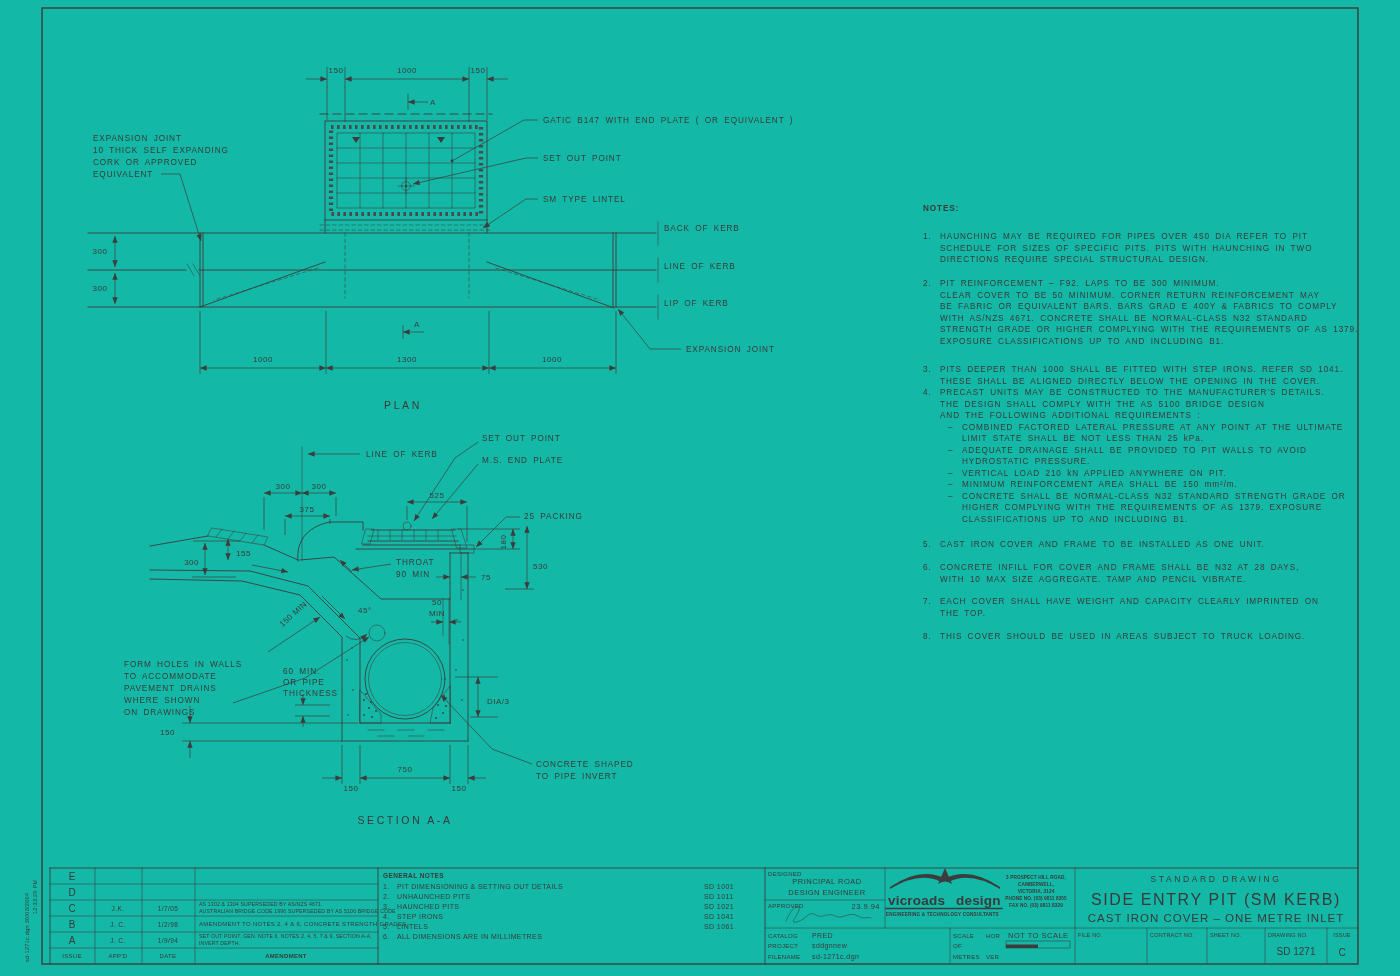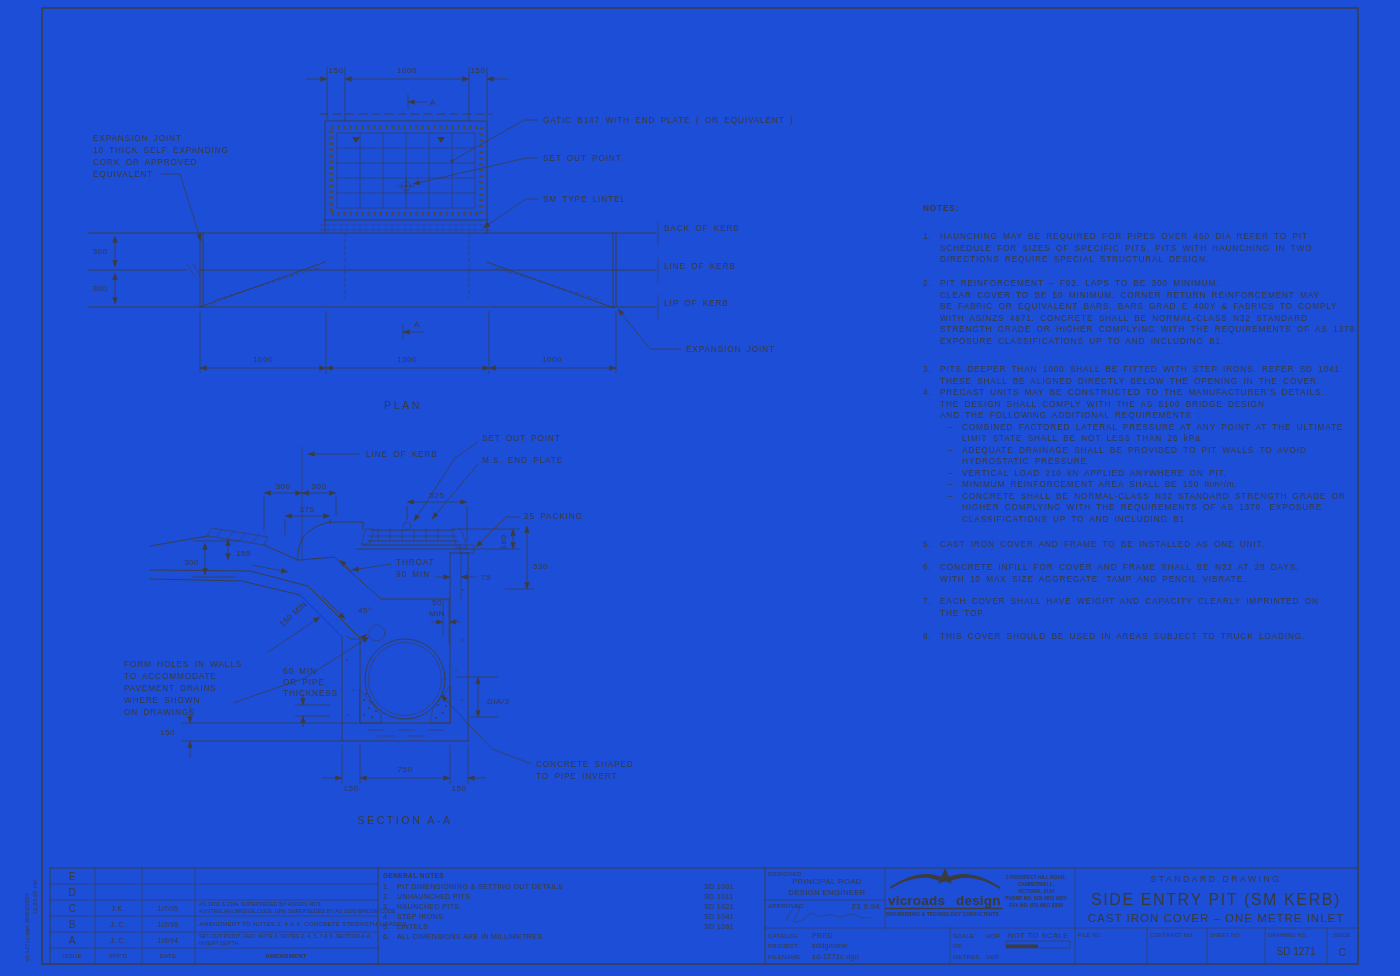--- a/index.html
+++ b/index.html
@@ -1,16 +1,16 @@
 <!DOCTYPE html>
 <html><head>
 <meta charset="utf-8">
 <style>
   html,body{margin:0;padding:0;background:#9a9a9a;}
-  .sheet{position:relative;width:1400px;height:976px;background:#1d4ed8;overflow:hidden;
+  .sheet{position:relative;width:1400px;height:976px;background:#14b8a6;overflow:hidden;
          font-family:"Liberation Sans",sans-serif;}
   svg{position:absolute;left:0;top:0;}
   svg text{font-family:"Liberation Sans",sans-serif;fill:#3a3a3a;}
   .ln{stroke:#3c3c3c;stroke-width:.9;fill:none;stroke-linecap:square;}
   .thin{stroke-width:.55;}
   .thick{stroke-width:1.4;}
   .dash{stroke-dasharray:8,5;}
   .dash2{stroke-dasharray:3.2,3.2;}
   .dl{stroke:#3c3c3c;stroke-width:.7;fill:none;}
   .tread{stroke:#4a4a4a;stroke-width:4.2;stroke-dasharray:2.6,3.4;fill:none;}

